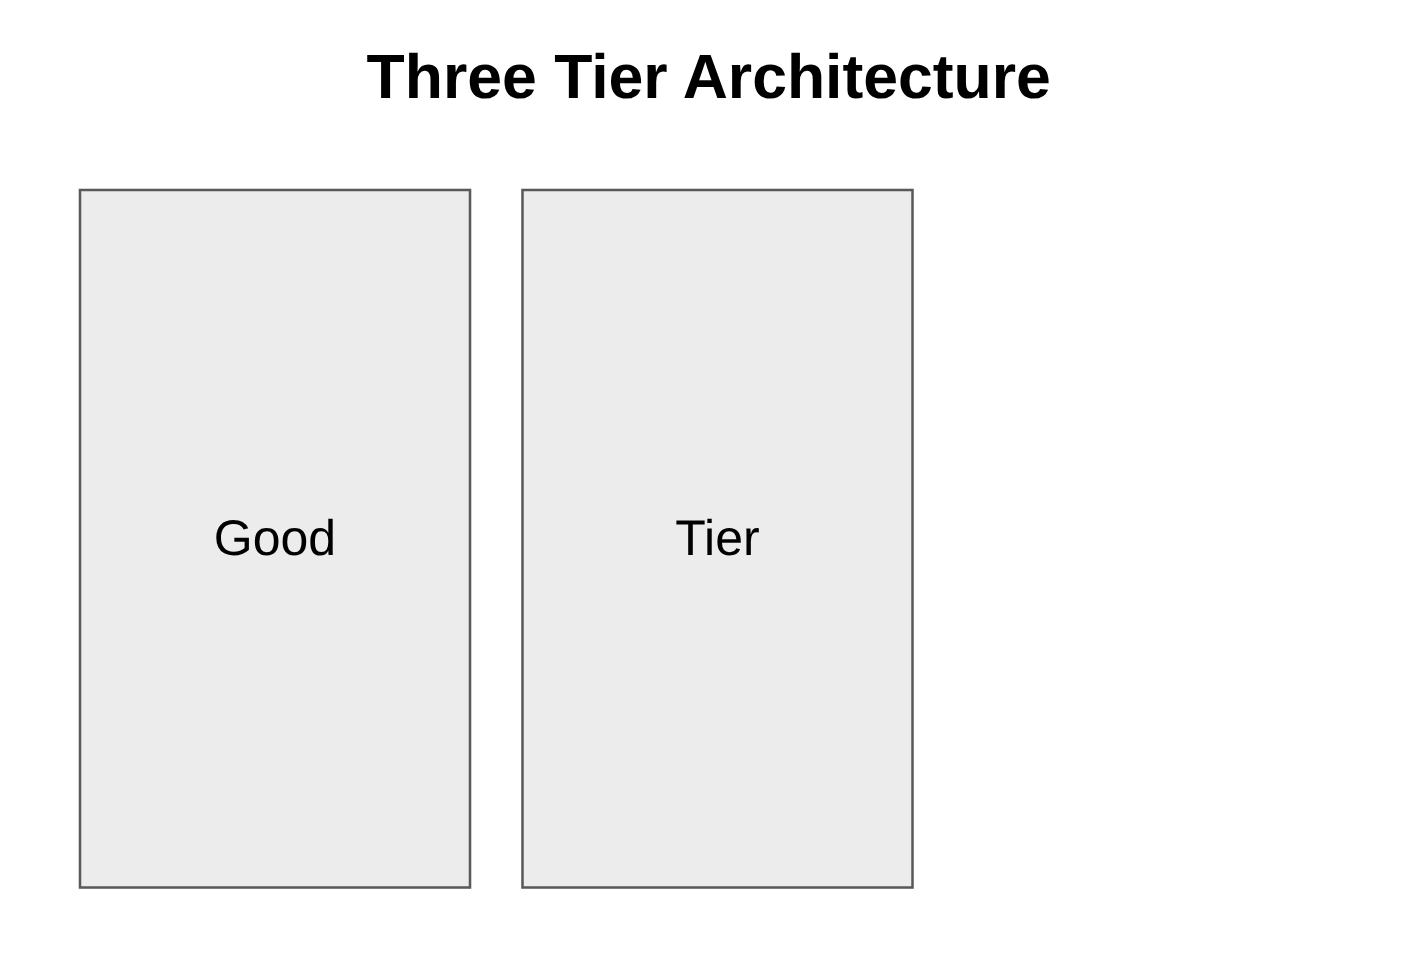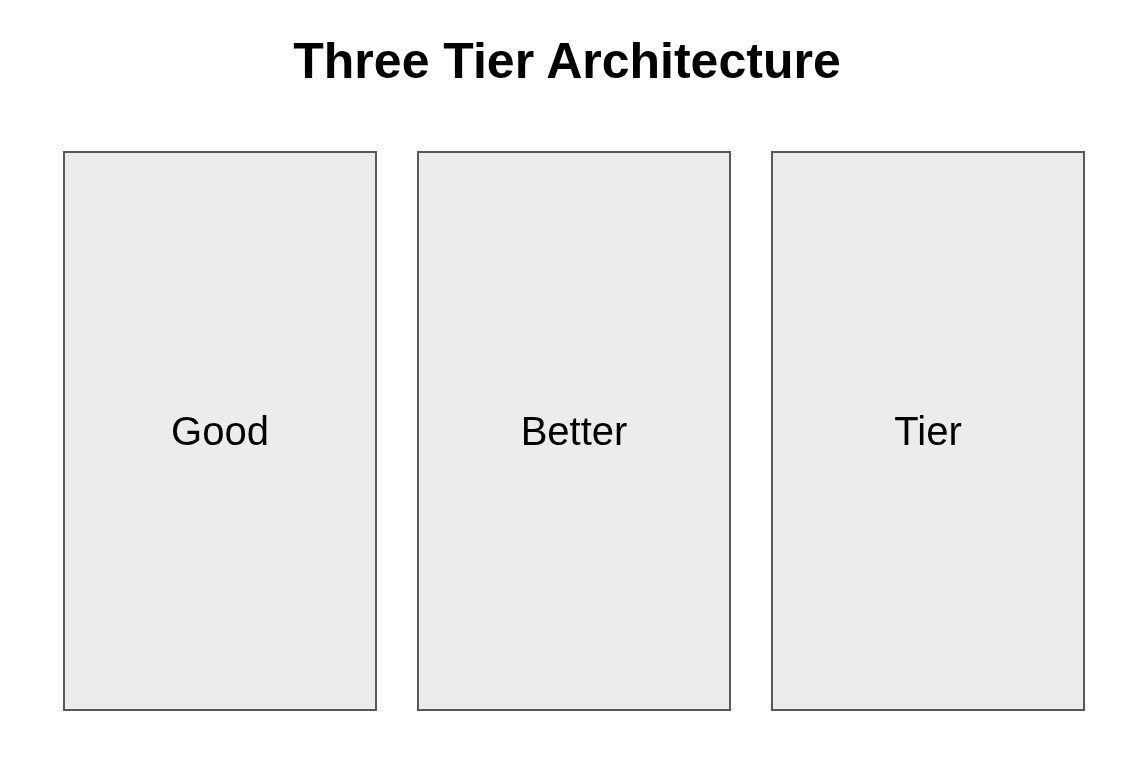--- a/index.html
+++ b/index.html
@@ -54,19 +54,16 @@
 <body>
 
 <div class="canvas">
   <h1 class="diagram-title">Three Tier Architecture</h1>
 
   <div class="tier-row">
     <div class="tier-box">
       <span class="tier-label">Good</span>
     </div>
     <div class="tier-box">
-      <span class="tier-label">Better</span>
-    </div>
-    <div class="tier-box">
       <span class="tier-label">Tier</span>
     </div>
   </div>
 </div>
 
 </body></html>

